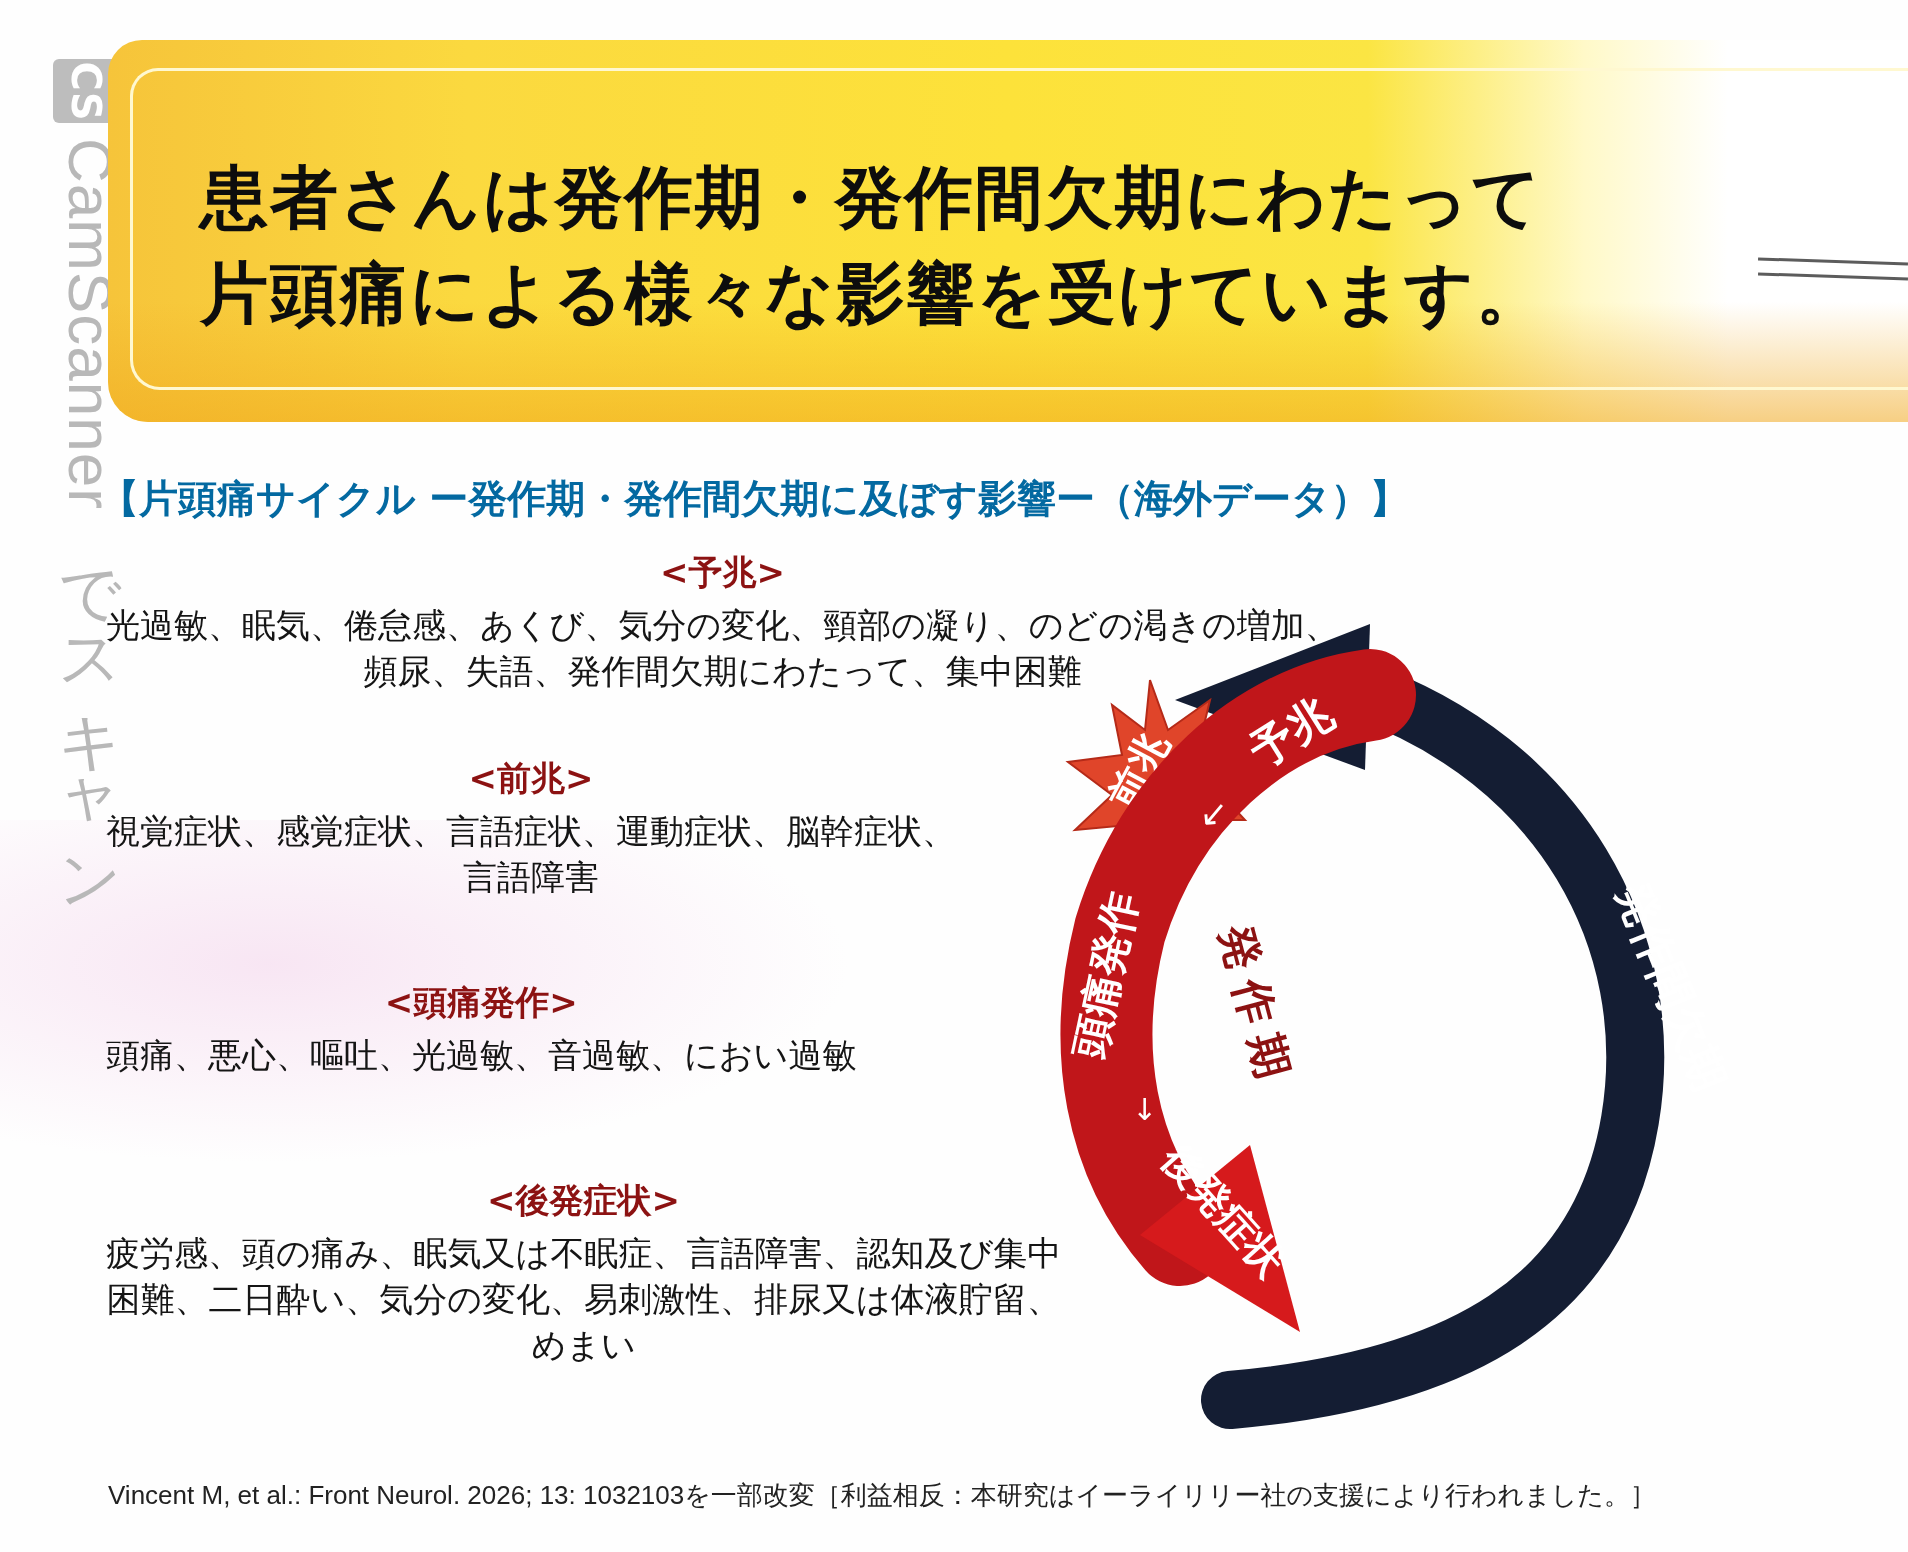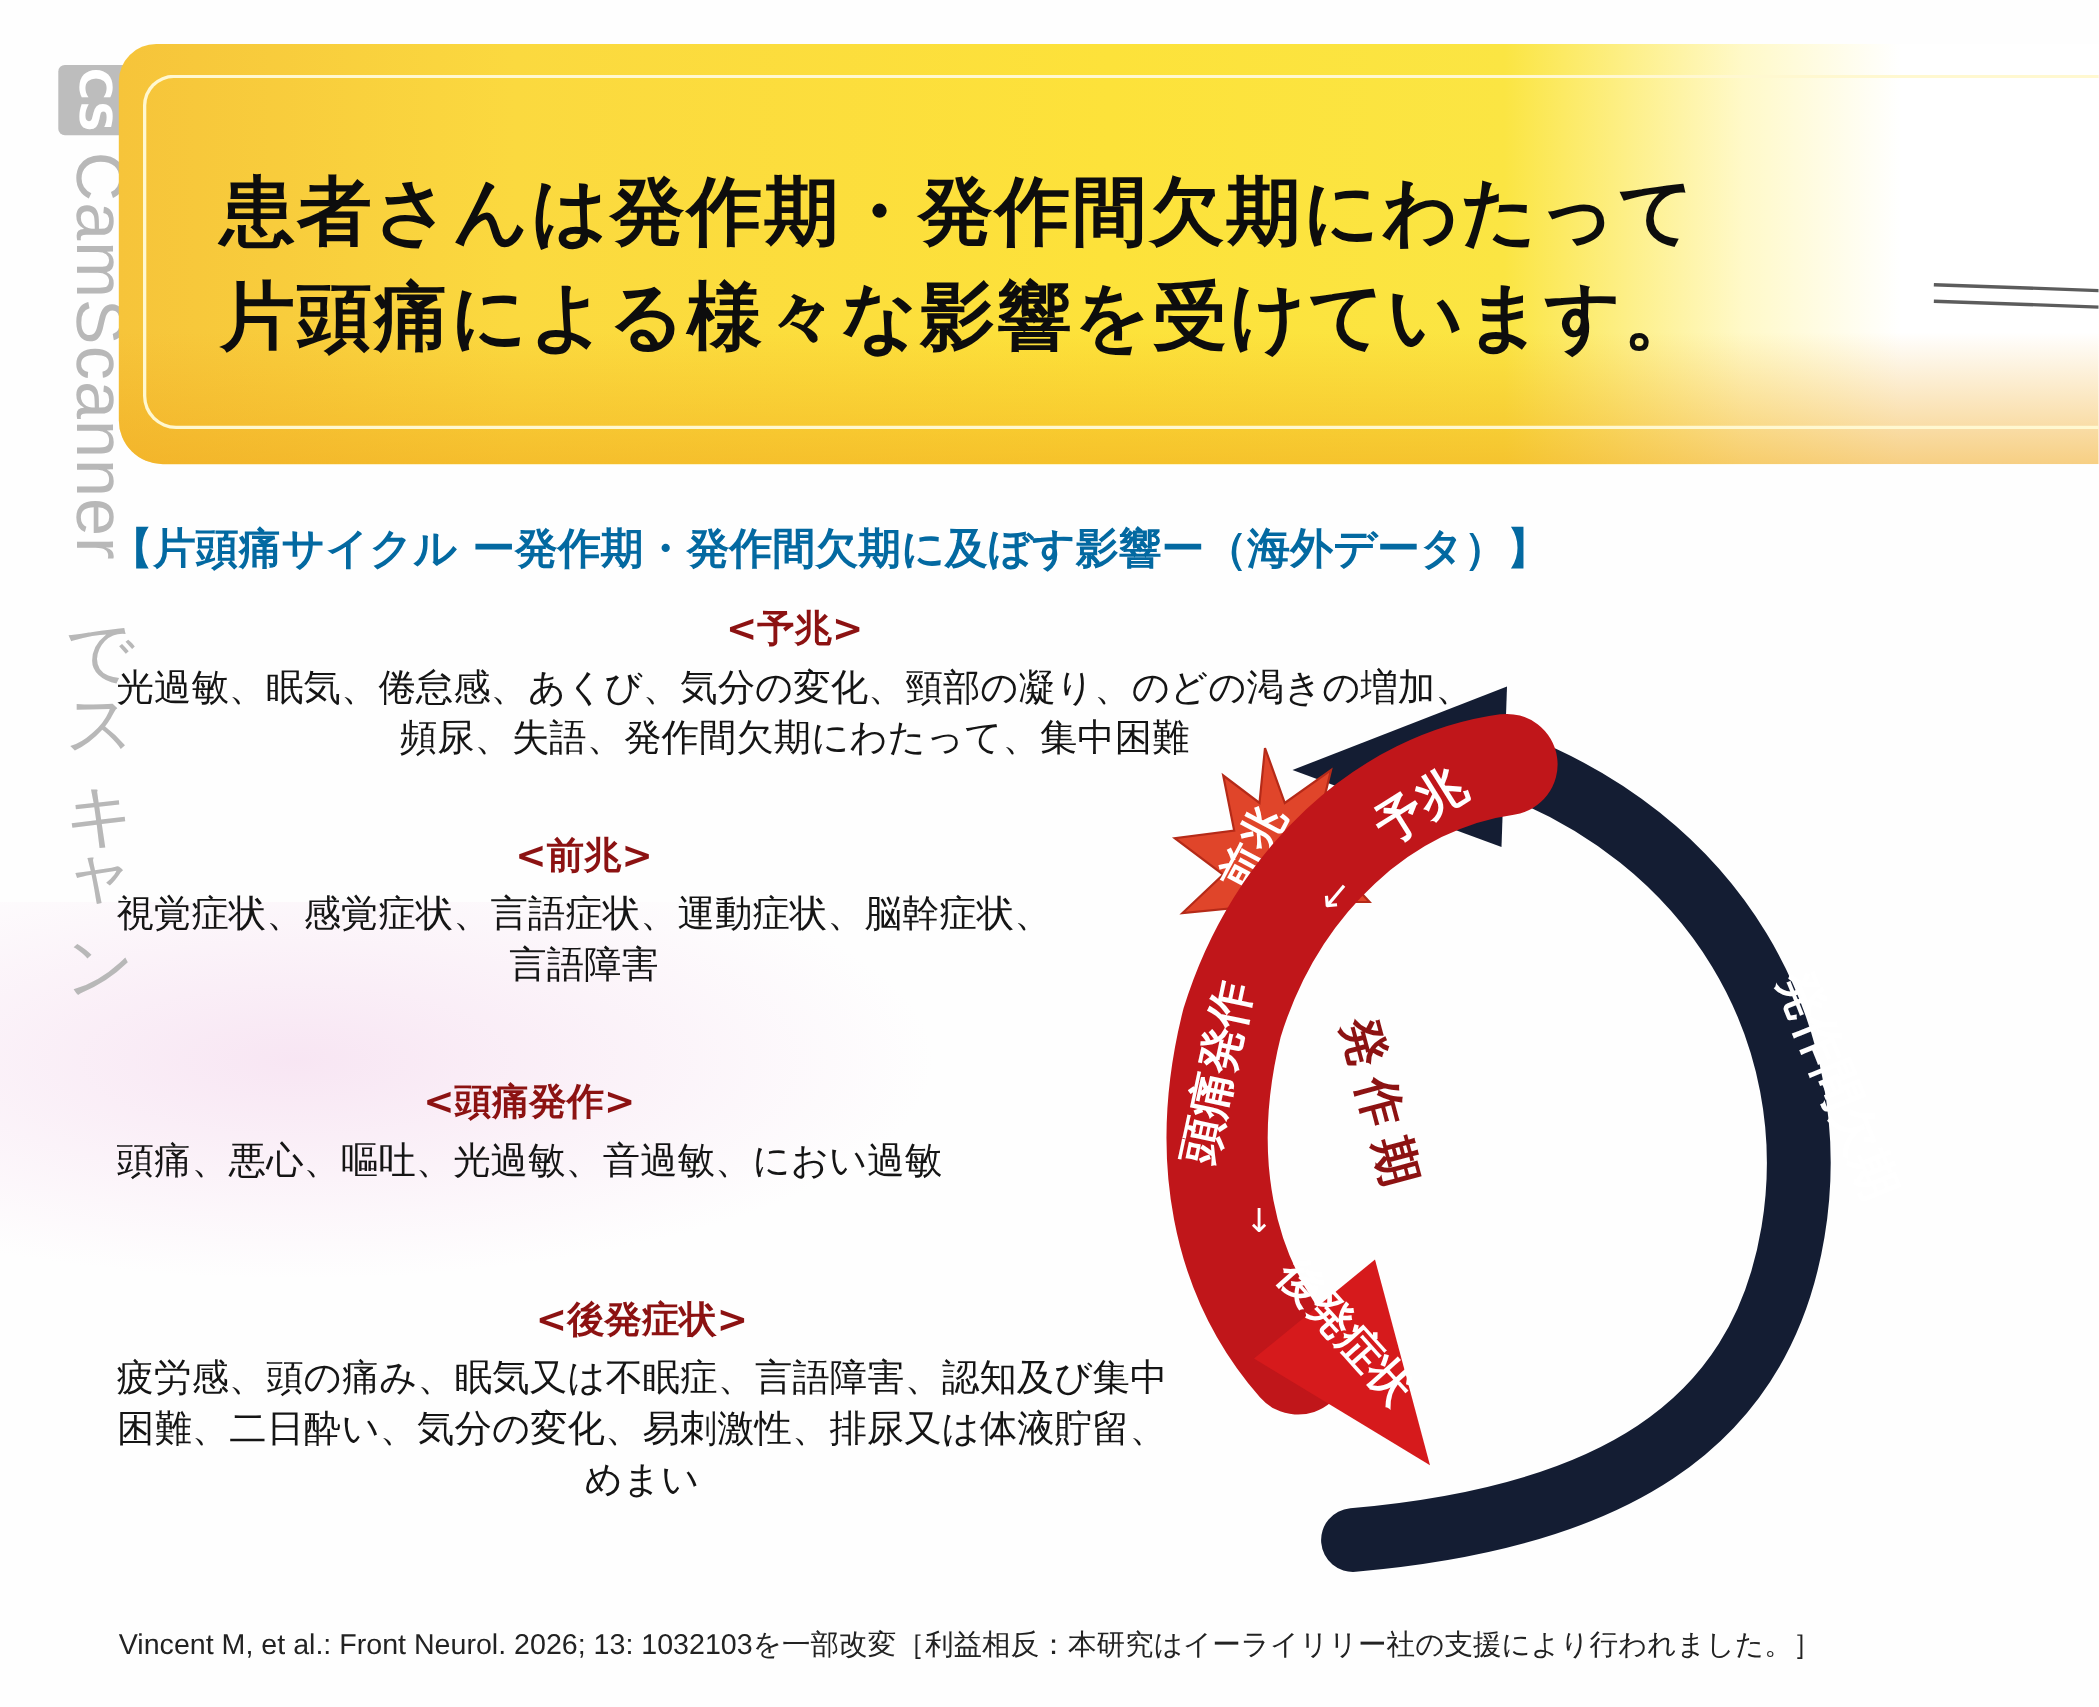--- a/index.html
+++ b/index.html
@@ -44,21 +44,21 @@
     position: absolute; left: 22px; top: 28px; right: -10px; bottom: 32px;
     border: 3px solid #fff8d0; border-right: none; border-radius: 28px 0 0 30px;
     z-index: 2;
   }
   .banner-lines { position: absolute; right: 0; top: 220px; width: 150px; z-index: 3; }
   .banner-lines div { height: 3px; background: #333; margin-bottom: 12px; transform: rotate(2deg); opacity: 0.8; }
   .headline {
     position: absolute; left: 200px; top: 150px; z-index: 4;
     font-size: 68px; font-weight: bold; line-height: 96px; letter-spacing: 2px; color: #0d0d0d;
   }
-  .headline div { white-space: nowrap; font-family: Liberation Mono, monospace; }
+  .headline div { white-space: nowrap; }
   
   .section-title {
     position: absolute; left: 100px; top: 472px;
     font-size: 39px; font-weight: bold; white-space: nowrap; color: #0369a1;
   }
   .cat { position: absolute; left: 106px; text-align: center; }
   .cat-label { font-size: 34px; font-weight: bold; color: #8c1212; line-height: 44px; }
   .cat-body { font-size: 34px; line-height: 46px; color: #151515; margin-top: 8px; white-space: nowrap; }
   .citation {
     position: absolute; left: 108px; top: 1478px;

